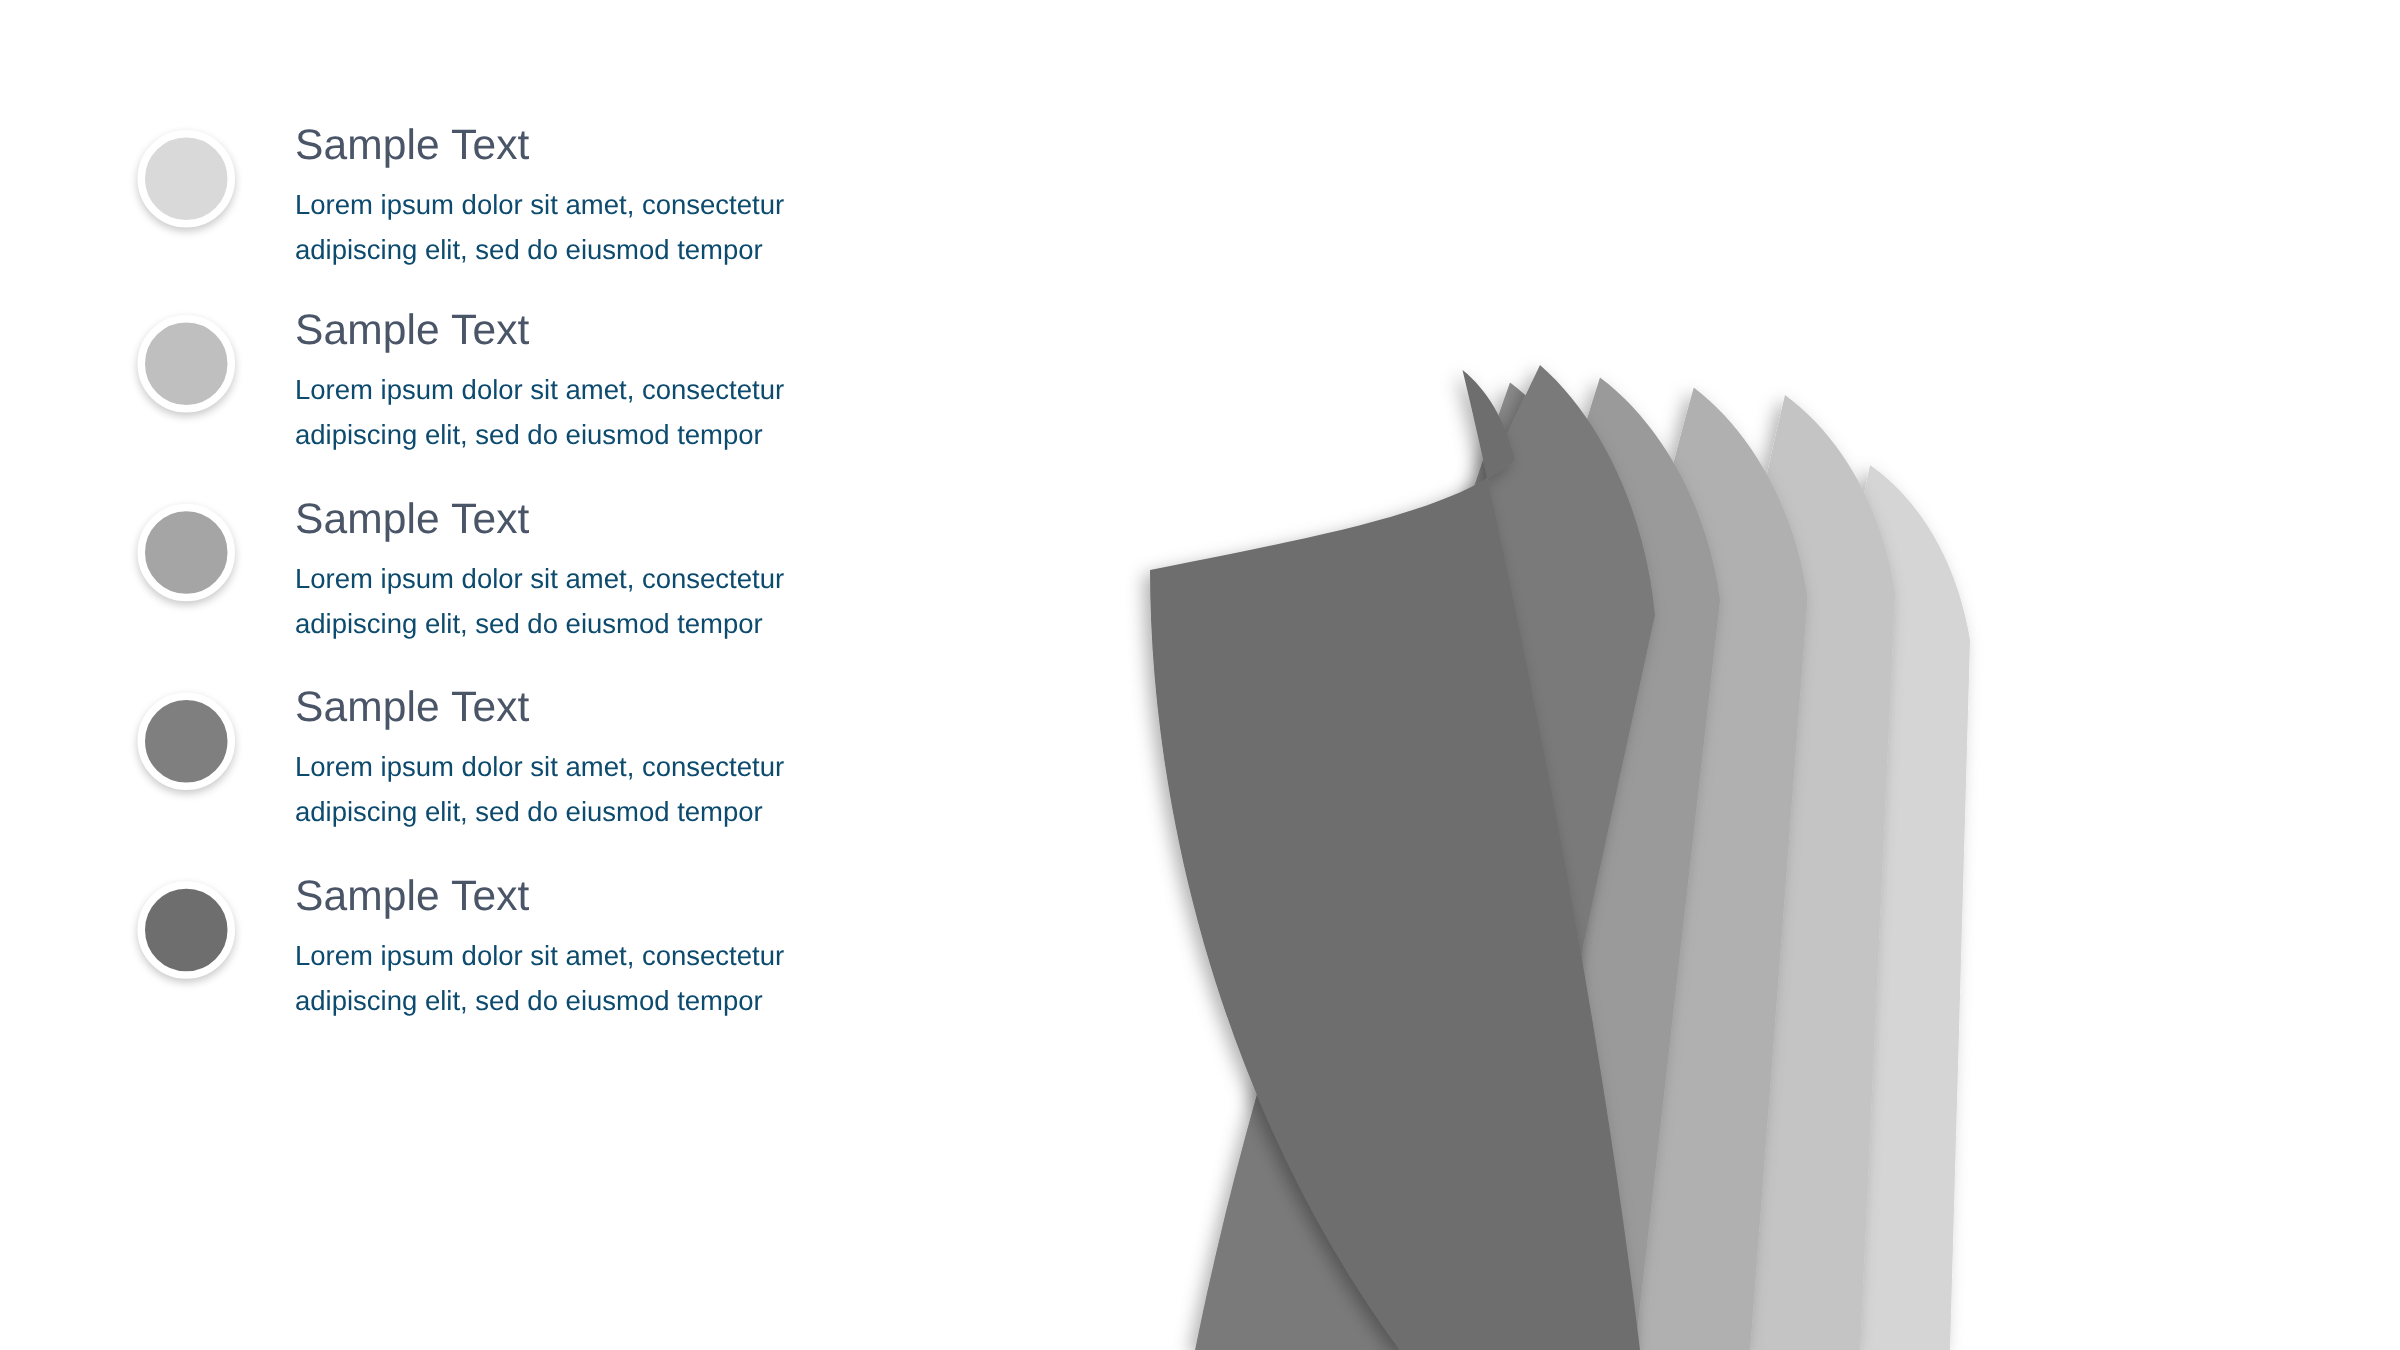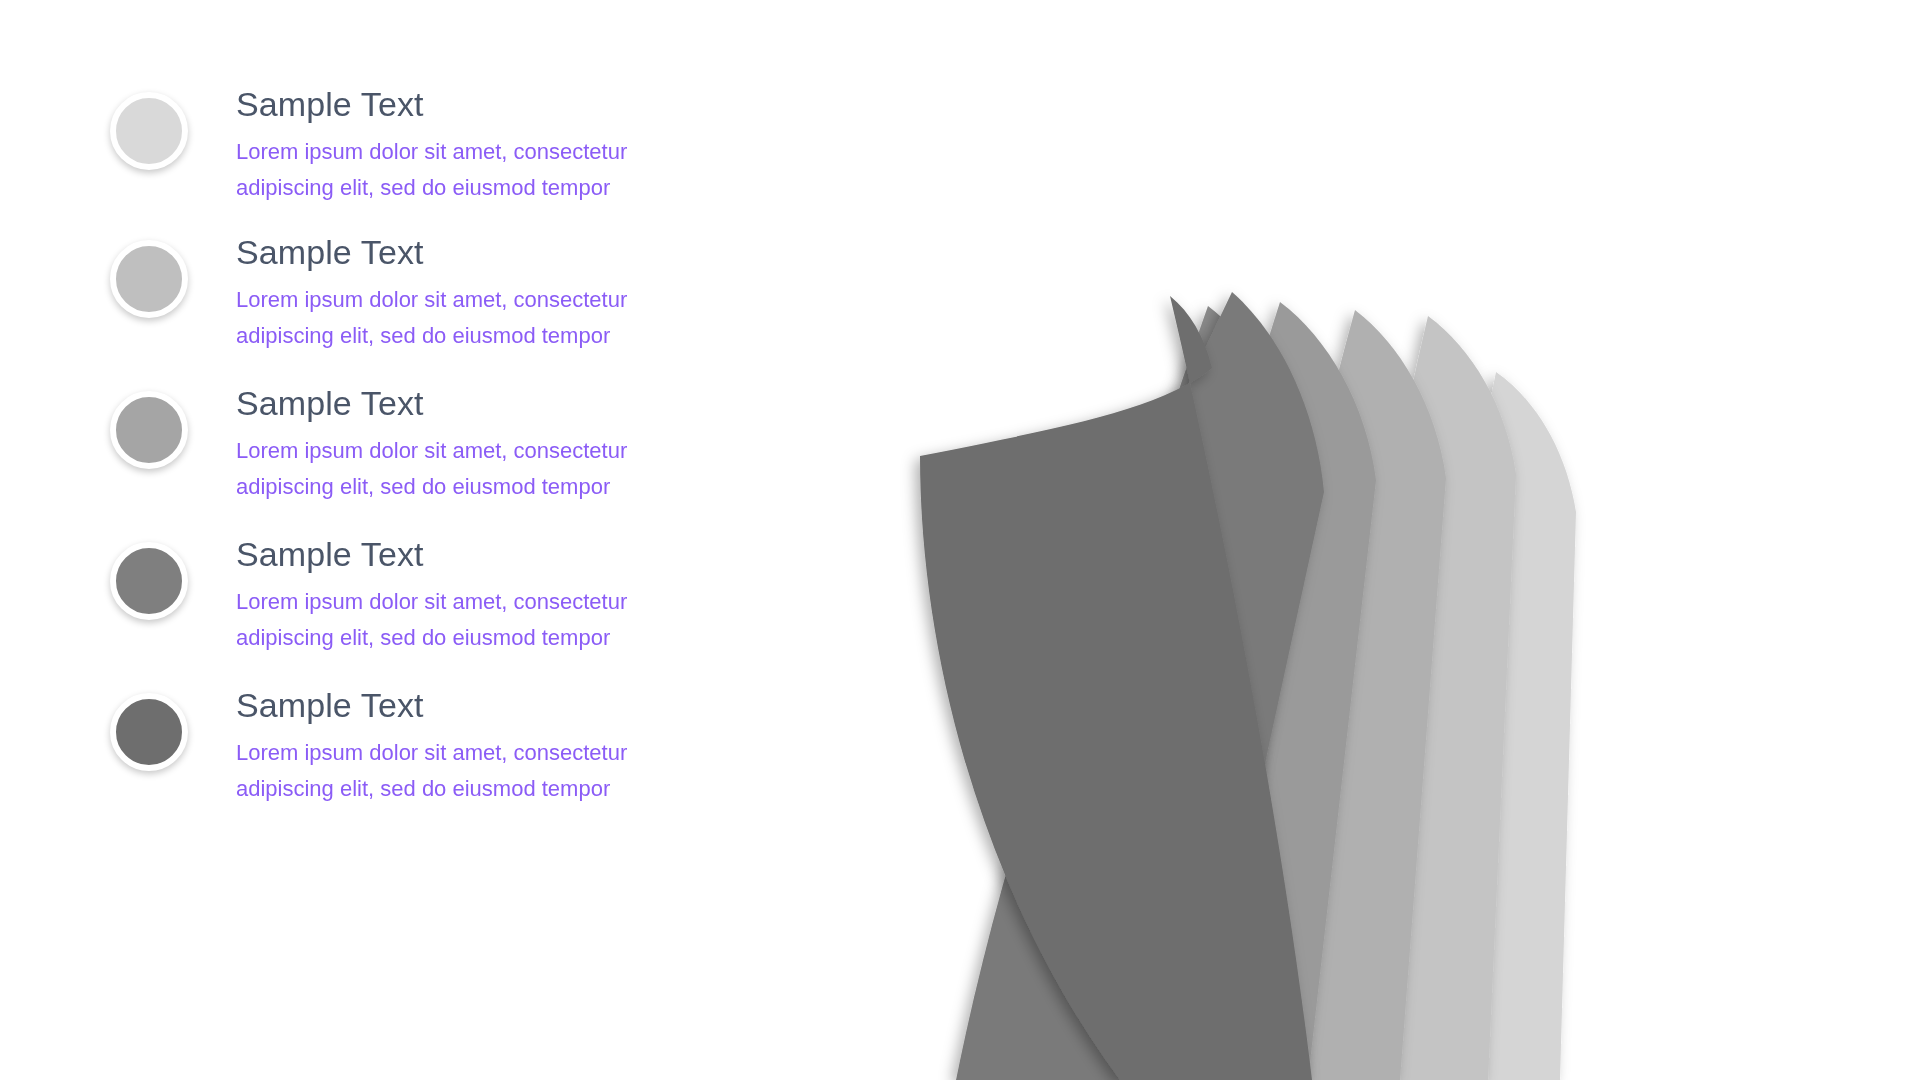--- a/index.html
+++ b/index.html
@@ -20,21 +20,21 @@
   .slide {
     position: absolute;
     inset: 0;
     background: #ffffff;
   }
 
   
   .list-panel {
     position: absolute;
     left: 0;
-    top: 0;
+    top: 12px;
     width: 760px;
     height: 796px;
   }
 
   .list-item {
     position: absolute;
     left: 0;
     width: 760px;
     height: 185px;
     display: block;
@@ -71,21 +71,21 @@
     color: #4a5568;
     line-height: 1.18;
     letter-spacing: 0.1px;
     margin: 0 0 10px 0;
     white-space: nowrap;
   }
 
   .item-desc {
     font-size: 22px;
     font-weight: 400;
-    color: #8b5cf6;
+    color: #0c4a6e;
     line-height: 1.62;
     margin: 0;
     max-width: 440px;
   }
 
   
   .header {
     position: absolute;
     left: 840px;
     top: 78px;

